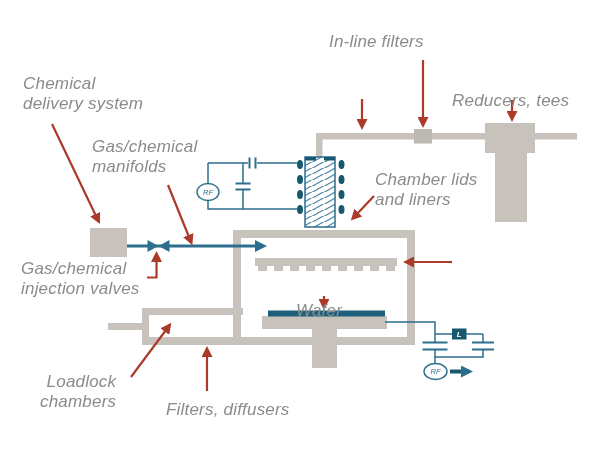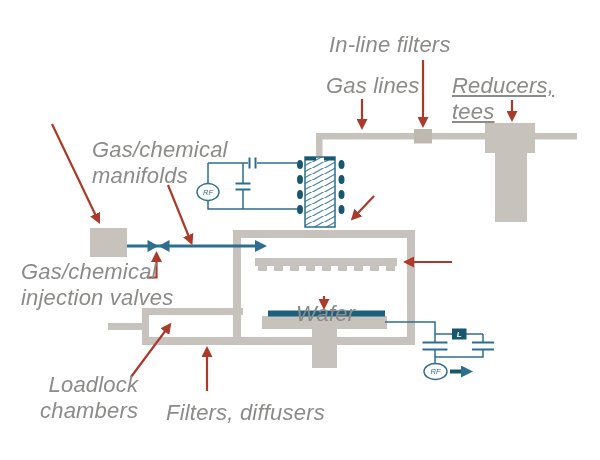--- a/index.html
+++ b/index.html
@@ -1,21 +1,21 @@
 <!DOCTYPE html>
 <html style="--background: #ffffff; --component_gray: #c7c3bc; --filter_gray: #bdb8b0; --line_blue: #2d6e8e; --dark_teal: #17586f; --wafer_blue: #1e607c; --hatch_blue: #4a86a2; --arrow_red: #ab3a2b; --label_gray: #8b8b89;"><head>
 <meta charset="utf-8">
 <style>
   html,body{margin:0;padding:0;background:#fff;}
   #stage{
     position:relative;width:600px;height:460px;background:var(--background,#ffffff);
     font-family:"Liberation Sans", sans-serif;overflow:hidden;
   }
   .lbl{
-    position:absolute;font-style:italic;font-size:22px;line-height:1.18;
+    position:absolute;font-style:italic;font-size:17px;line-height:1.18;
     color:var(--label_gray,#8b8b89);white-space:pre-line;letter-spacing:.2px;
   }
   svg{position:absolute;left:0;top:0;}
   .gray-fill{fill:var(--component_gray,#c7c3bc);}
   .gray2-fill{fill:var(--filter_gray,#bdb8b0);}
   .blue-stroke{stroke:var(--line_blue,#2d6e8e);fill:none;stroke-width:1.5;}
   .cap-stroke{stroke:var(--line_blue,#2d6e8e);fill:none;stroke-width:2;}
   .blue-fill{fill:var(--line_blue,#2d6e8e);}
   .teal-fill{fill:var(--dark_teal,#17586f);}
   .wafer-fill{fill:var(--wafer_blue,#1e607c);}
@@ -139,25 +139,28 @@
       <path d="M512,100 L512,113" class="red-arrow" marker-end="url(#mRed)"></path>
       <path d="M374,196 L357,214" class="red-arrow" marker-end="url(#mRed)"></path>
       <path d="M452,262 L412,262" class="red-arrow" marker-end="url(#mRed)"></path>
       <path d="M324,296 L324,301" class="red-arrow" marker-end="url(#mRed)"></path>
       <path d="M147,277.5 L156.5,277.5 L156.5,260" class="red-arrow" marker-end="url(#mRed)"></path>
       <path d="M131,377 L166,330" class="red-arrow" marker-end="url(#mRed)"></path>
       <path d="M207,391 L207,355" class="red-arrow" marker-end="url(#mRed)"></path>
     </g>
   </svg>
 
+  <div class="lbl" style="left:23px;top:74px;">Chemical
+delivery system</div>
   <div class="lbl" style="left:92px;top:137px;">Gas/chemical
 manifolds</div>
   <div class="lbl" style="left:329px;top:32px;">In-line filters</div>
-  <div class="lbl" style="left:326px;top:73px;">Gas lines</div>
-  <div class="lbl" style="left:452px;top:73px;text-decoration:underline;">Reducers, tees</div>
+  <div class="lbl" style="left:452px;top:91px;">Reducers, tees</div>
+  <div class="lbl" style="left:375px;top:170px;">Chamber lids
+and liners</div>
   <div class="lbl" style="left:296px;top:273px;margin-top:28px;">Wafer</div>
   <div class="lbl" style="left:21px;top:259px;">Gas/chemical
 injection valves</div>
   <div class="lbl" style="left:40px;top:372px;text-align:right;">Loadlock
 chambers</div>
   <div class="lbl" style="left:150px;top:400px;margin-left:16px;">Filters, diffusers</div>
 
 </div>
 
 </body></html>

